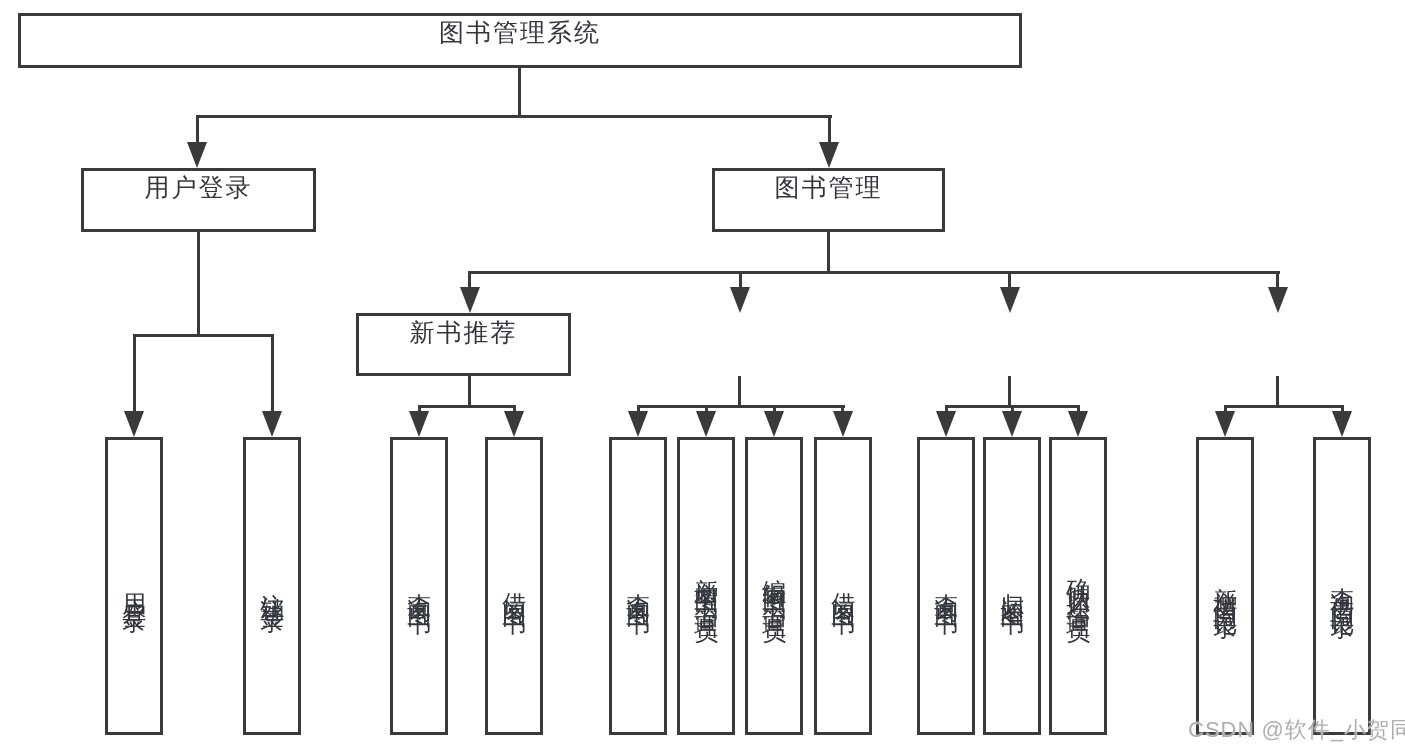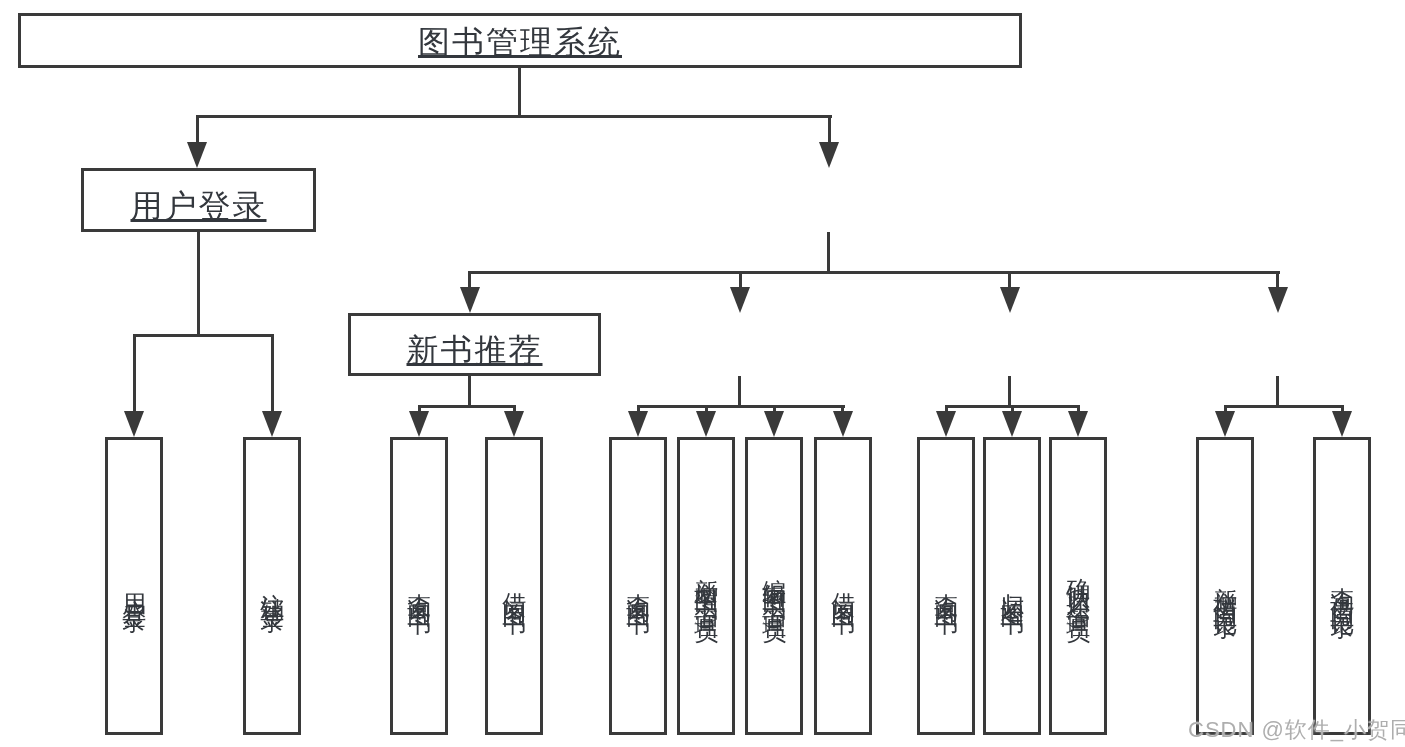--- a/index.html
+++ b/index.html
@@ -7,22 +7,22 @@
     --text:#33373d;
     --bg:#ffffff;
   }
   html,body{margin:0;padding:0;background:#fff;}
   .canvas{
     position:relative;width:1405px;height:747px;background:var(--bg);
     font-family:"Liberation Sans", sans-serif;overflow:hidden;
   }
   .box{
     position:absolute;box-sizing:border-box;border:3px solid var(--line);
-    background:#fff;display:flex;align-items:flex-end;justify-content:center;
-    color:var(--text);font-size:32px;letter-spacing:2px;white-space:nowrap;text-decoration:underline;
+    background:#fff;display:flex;align-items:flex-start;justify-content:center;
+    color:var(--text);font-size:25px;letter-spacing:2px;white-space:nowrap;
   }
   .vbox{
     position:absolute;box-sizing:border-box;border:3px solid var(--line);
     background:#fff;display:flex;align-items:center;justify-content:center;
     color:var(--text);font-size:24px;
   }
   .vtext{
     writing-mode:vertical-lr;text-orientation:mixed;
     letter-spacing:6px;line-height:1.1;
   }
@@ -45,22 +45,25 @@
 
 <div class="canvas">
 
   <div class="box" style="left:18px;top:13px;width:1004px;height:55px;">
     <span>图书管理系统</span>
   </div>
 
   <div class="box" style="left:81px;top:168px;width:235px;height:64px;">
     <span>用户登录</span>
   </div>
+  <div class="box" style="left:712px;top:168px;width:233px;height:64px;">
+    <span>图书管理</span>
+  </div>
 
-  <div class="box" style="left:348px;top:313px;width:253px;height:63px;">
+  <div class="box" style="left:356px;top:313px;width:215px;height:63px;">
     <span>新书推荐</span>
   </div>
 
   <div class="vbox" style="left:105px;top:437px;width:58px;height:298px;">
     <span class="vtext">用户登录</span>
   </div>
   <div class="vbox" style="left:243px;top:437px;width:58px;height:298px;">
     <span class="vtext">注销登录</span>
   </div>
 

